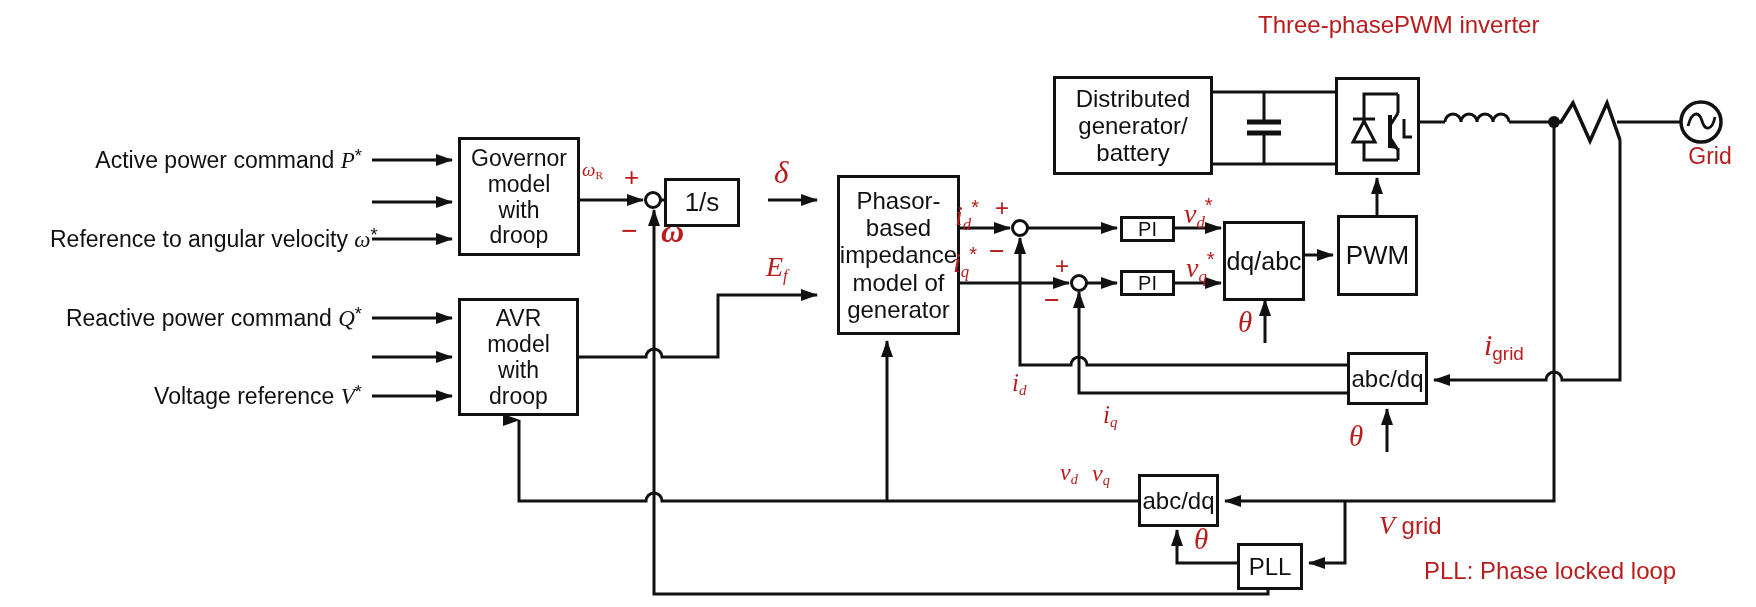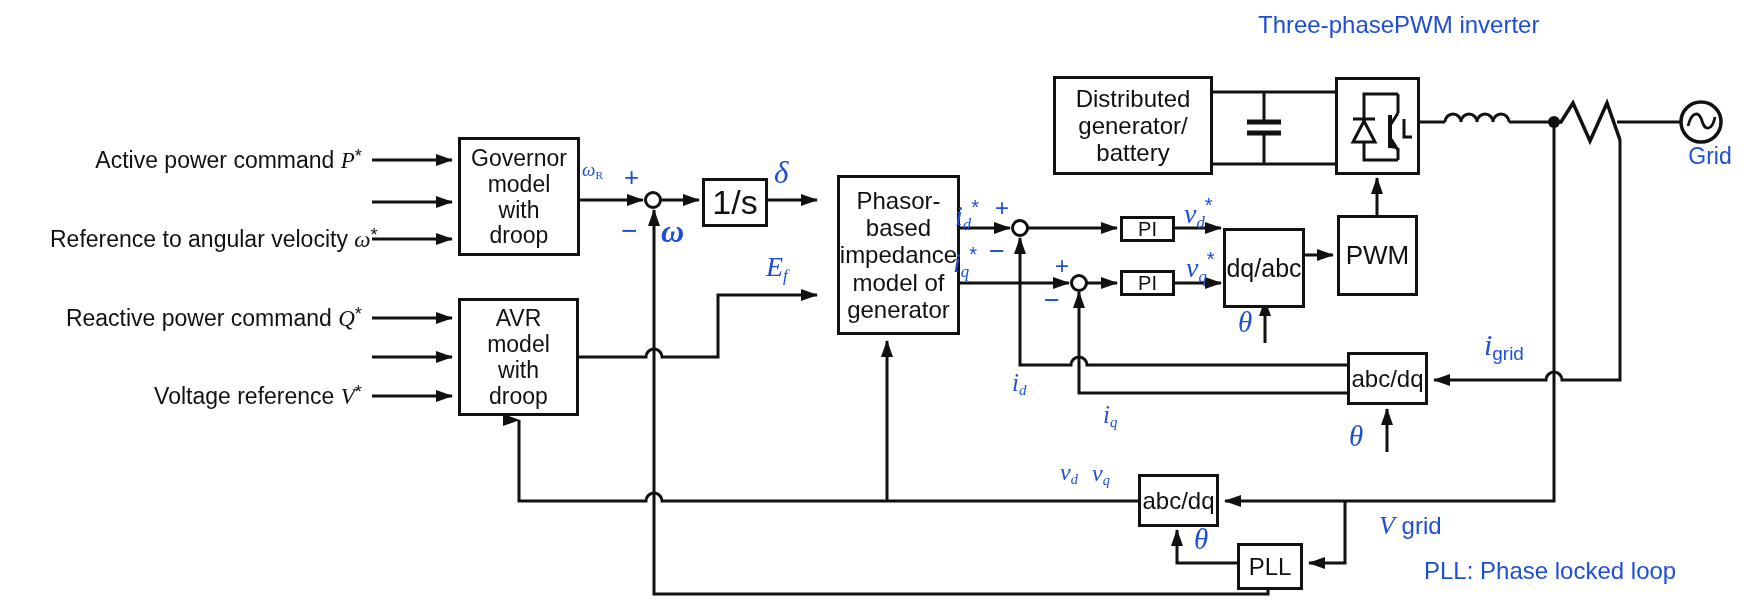--- a/index.html
+++ b/index.html
@@ -3,21 +3,21 @@
 <meta charset="utf-8">
 <style>
   html,body{margin:0;padding:0;background:#fff;}
   #canvas{position:relative;width:1756px;height:607px;background:#ffffff;overflow:hidden;
           font-family:"Liberation Sans",sans-serif;color:#111;}
   #wires{position:absolute;left:0;top:0;z-index:1;}
   .box{position:absolute;z-index:2;border:3px solid #111;background:#fff;box-sizing:border-box;
        display:flex;flex-direction:column;align-items:center;justify-content:center;
        text-align:center;font-size:23px;line-height:1.13;color:#111;}
   .box .bl{display:block;}
-  .lbl{position:absolute;z-index:3;white-space:nowrap;color:#1d4ed8;}
+  .lbl{position:absolute;z-index:3;white-space:nowrap;color:#b91c1c;}
   .inlabel{position:absolute;z-index:3;left:50px;width:312px;text-align:right;
            font-size:23px;white-space:nowrap;color:#111;}
   .sym{font-family:"Liberation Serif",serif;font-style:italic;}
   .sub{font-size:0.60em;font-style:italic;vertical-align:-0.28em;font-family:"Liberation Serif",serif;}
   .sub.rm{font-style:normal;}
   .sup{font-size:0.72em;font-style:normal;vertical-align:0.55em;font-family:"Liberation Sans",sans-serif;}
   .star{font-size:0.80em;vertical-align:0.30em;font-family:"Liberation Sans",sans-serif;font-style:normal;}
   .mathlbl{font-family:"Liberation Serif",serif;font-style:italic;font-size:28px;}
   .oplbl{font-family:"Liberation Sans",sans-serif;font-size:26px;font-weight:400;}
   .caption{font-size:24px;}
@@ -125,37 +125,37 @@
       <span class="bl">model</span>
       <span class="bl">with</span>
       <span class="bl">droop</span>
   </div>
   <div class="box" style="left:458px;top:298px;width:121px;height:118px">
     <span class="bl">AVR</span>
       <span class="bl">model</span>
       <span class="bl">with</span>
       <span class="bl">droop</span>
   </div>
-  <div class="box" style="left:702px;top:178px;width:66px;height:49px;font-size:34px">
+  <div class="box" style="left:664px;top:178px;width:76px;height:49px;font-size:26px">
     <span>1/s</span>
   </div>
   <div class="box" style="left:837px;top:175px;width:123px;height:160px;font-size:24px">
     <span class="bl">Phasor-</span>
       <span class="bl">based</span>
       <span class="bl">impedance</span>
       <span class="bl">model of</span>
       <span class="bl">generator</span>
   </div>
   <div class="box" style="left:1120px;top:216px;width:55px;height:26px;font-size:20px">
     <span>PI</span>
   </div>
   <div class="box" style="left:1120px;top:270px;width:55px;height:26px;font-size:20px">
     <span>PI</span>
   </div>
-  <div class="box" style="left:1223px;top:228px;width:82px;height:80px;font-size:25px">
+  <div class="box" style="left:1223px;top:221px;width:82px;height:80px;font-size:25px">
     <span>dq/abc</span>
   </div>
   <div class="box" style="left:1337px;top:215px;width:81px;height:81px;font-size:26px">
     <span>PWM</span>
   </div>
   <div class="box" style="left:1053px;top:76px;width:160px;height:99px;font-size:24px">
     <span class="bl">Distributed</span>
       <span class="bl">generator/</span>
       <span class="bl">battery</span>
   </div>

